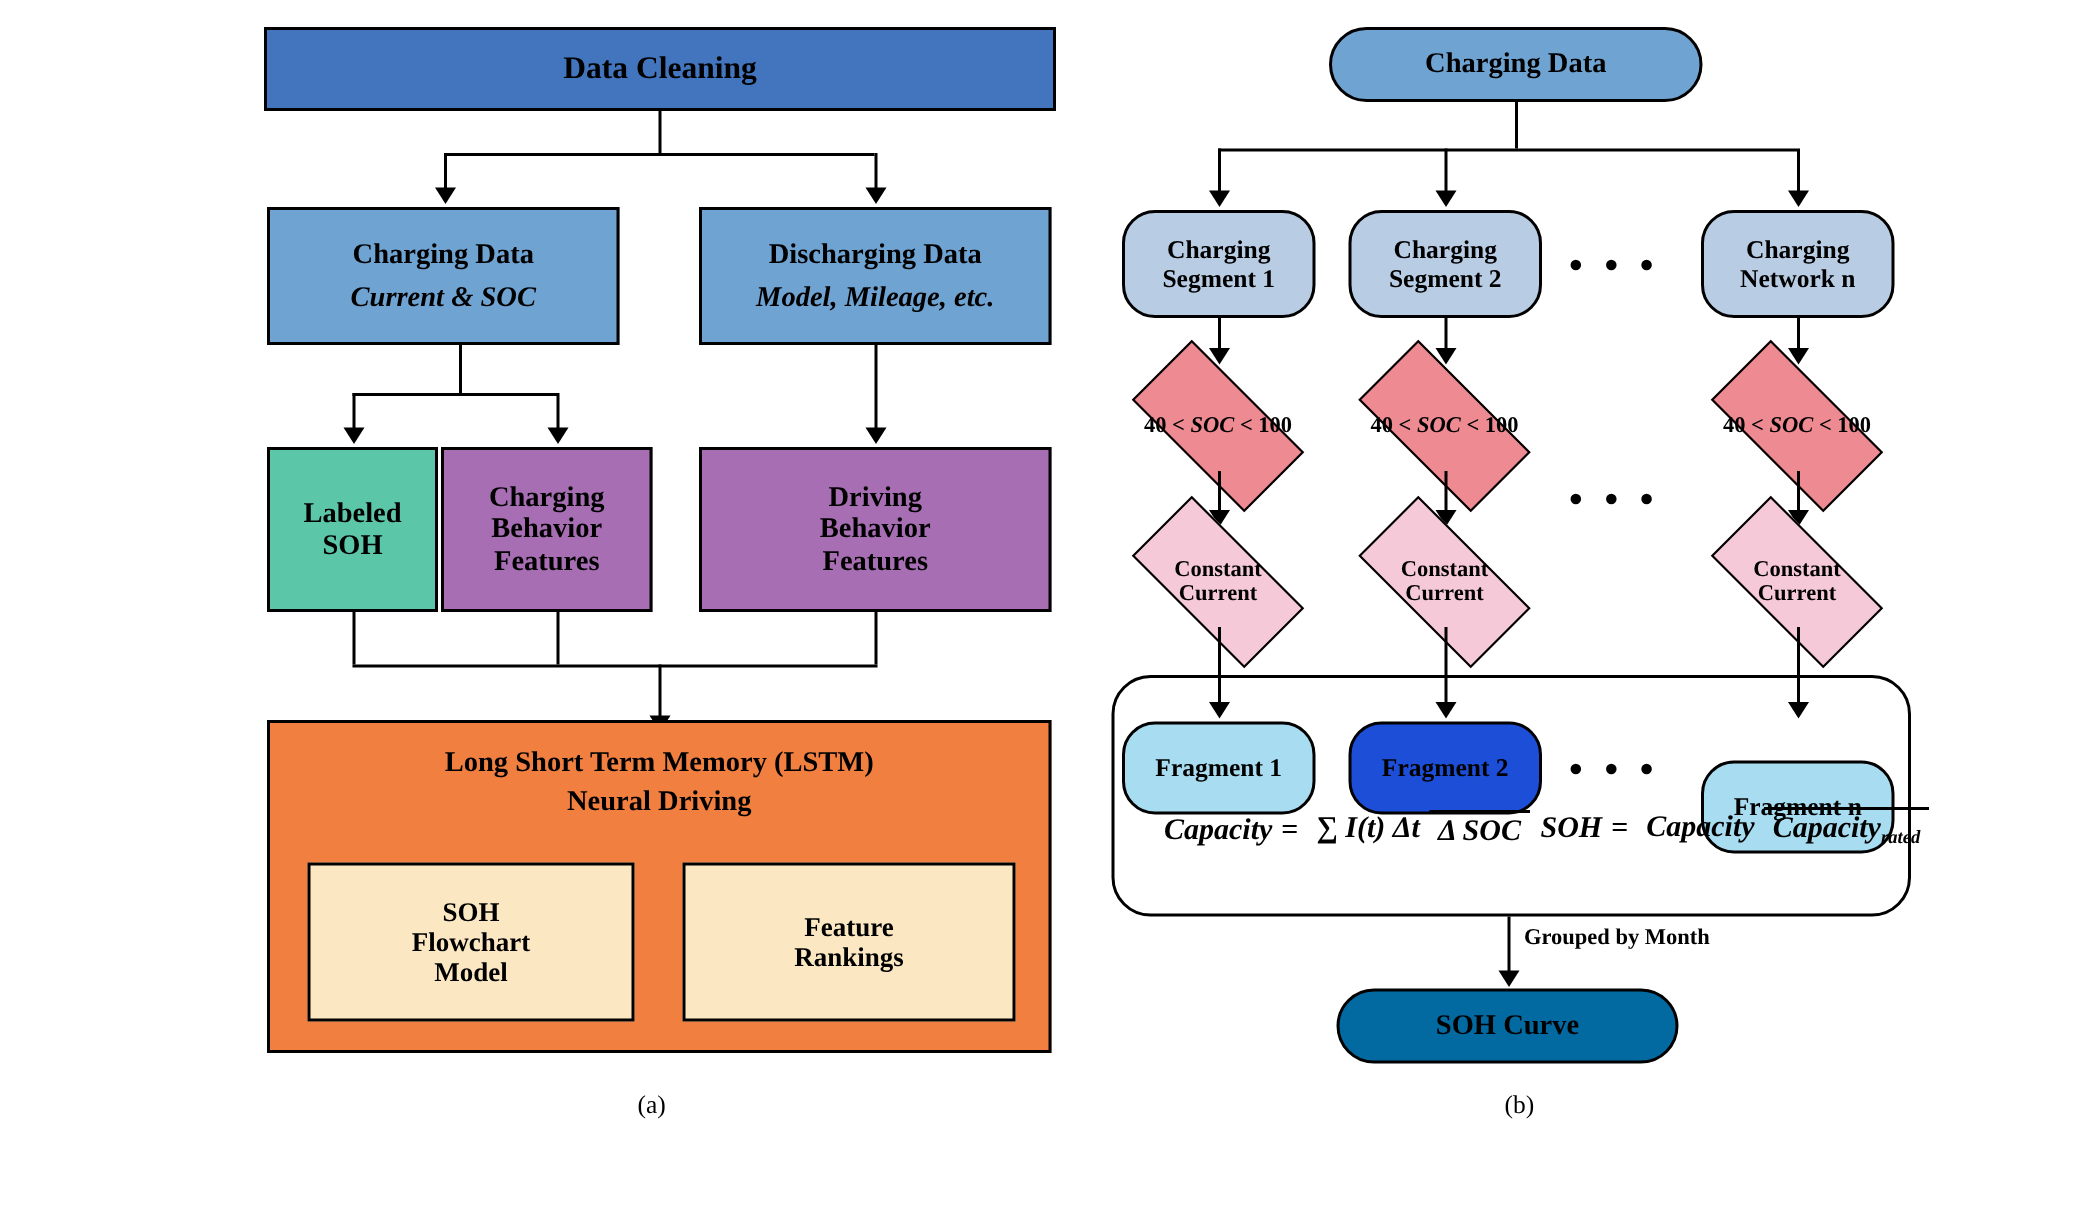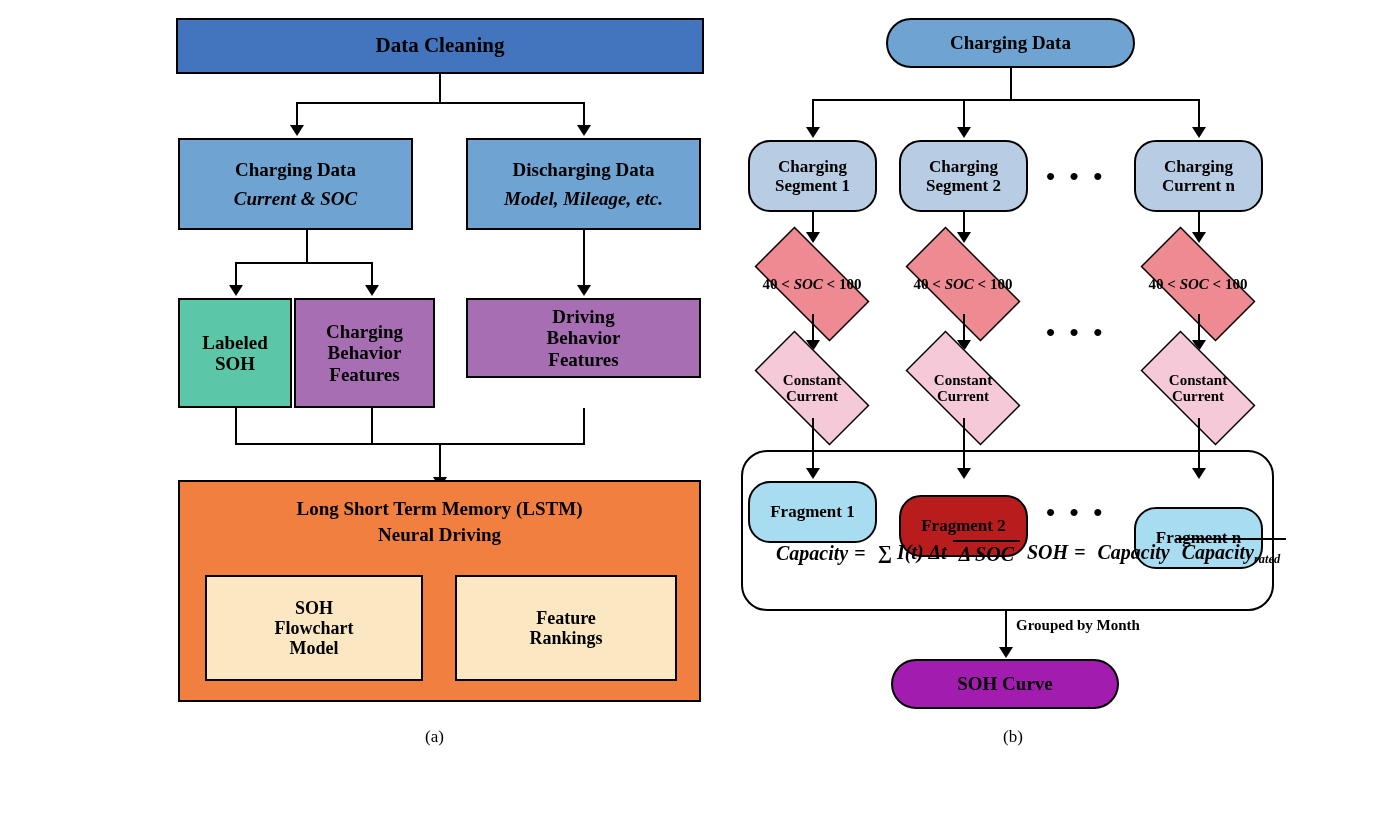--- a/index.html
+++ b/index.html
@@ -90,21 +90,21 @@
     <span class="ln">Labeled</span>
     <span class="ln">SOH</span>
   </div>
 
   <div class="node" style="left:294px;top:298px;width:141px;height:110px;background:#A86EB4;font-size:19px;">
     <span class="ln">Charging</span>
     <span class="ln">Behavior</span>
     <span class="ln">Features</span>
   </div>
 
-  <div class="node" style="left:466px;top:298px;width:235px;height:80px;background:#A86EB4;font-size:19px;">
+  <div class="node" style="left:466px;top:298px;width:235px;height:110px;background:#A86EB4;font-size:19px;">
     <span class="ln">Driving</span>
     <span class="ln">Behavior</span>
     <span class="ln">Features</span>
   </div>
 
   <div class="ln-v" style="left:235px;top:408px;height:35px;"></div>
   <div class="ln-v" style="left:371px;top:408px;height:35px;"></div>
   <div class="ln-v" style="left:583px;top:408px;height:35px;"></div>
   <div class="ln-h" style="left:235px;top:443px;width:350px;"></div>
   <div class="ln-v" style="left:439px;top:443px;height:36px;"></div>
@@ -149,21 +149,21 @@
 
   <div class="node round" style="left:899px;top:140px;width:129px;height:72px;background:#B8CCE4;font-size:17px;">
     <span class="ln">Charging</span>
     <span class="ln">Segment 2</span>
   </div>
 
   <div class="dots" style="left:1046px;top:162px;font-size:26px;">•  •  •</div>
 
   <div class="node round" style="left:1134px;top:140px;width:129px;height:72px;background:#B8CCE4;font-size:17px;">
     <span class="ln">Charging</span>
-    <span class="ln">Current n</span>
+    <span class="ln">Network n</span>
   </div>
 
   <div class="ln-v" style="left:812px;top:212px;height:24px;"></div>
   <div class="ln-v" style="left:963px;top:212px;height:24px;"></div>
   <div class="ln-v" style="left:1198px;top:212px;height:24px;"></div>
   <div class="arw" style="left:806px;top:232px;"></div>
   <div class="arw" style="left:957px;top:232px;"></div>
   <div class="arw" style="left:1192px;top:232px;"></div>
 
   <div class="dia" style="left:737px;top:244px;width:150px;height:80px;">
@@ -221,21 +221,21 @@
   <div class="ln-v" style="left:1198px;top:418px;height:53px;"></div>
   <div class="arw" style="left:806px;top:468px;"></div>
   <div class="arw" style="left:957px;top:468px;"></div>
   <div class="arw" style="left:1192px;top:468px;"></div>
 
   <div class="group-box" style="left:741px;top:450px;width:533px;height:161px;"></div>
 
   <div class="node round" style="left:748px;top:481px;width:129px;height:62px;background:#A8DCF0;font-size:17px;">
     <span class="ln">Fragment 1</span>
   </div>
-  <div class="node round" style="left:899px;top:495px;width:129px;height:62px;background:#b91c1c;font-size:17px;">
+  <div class="node round" style="left:899px;top:481px;width:129px;height:62px;background:#1d4ed8;font-size:17px;">
     <span class="ln">Fragment 2</span>
   </div>
   <div class="dots" style="left:1046px;top:498px;font-size:26px;">•  •  •</div>
   <div class="node round" style="left:1134px;top:507px;width:129px;height:62px;background:#A8DCF0;font-size:17px;">
     <span class="ln">Fragment n</span>
   </div>
 
   <div class="mathrow" style="left:776px;top:540px;font-size:20px;">
     <span>Capacity</span>
     <span style="margin:0 6px;font-style:normal;">=</span>
@@ -253,20 +253,20 @@
       <span class="den">
         <span>Capacity</span><span class="sub">rated</span>
       </span>
     </span>
   </div>
 
   <div class="ln-v" style="left:1005px;top:611px;height:40px;"></div>
   <div class="arw" style="left:999px;top:647px;"></div>
   <div class="plain" style="left:1016px;top:617px;font-size:15px;">Grouped by Month</div>
 
-  <div class="node round22" style="left:891px;top:659px;width:228px;height:50px;background:#a21caf;font-size:19px;">
+  <div class="node round22" style="left:891px;top:659px;width:228px;height:50px;background:#0369a1;font-size:19px;">
     <span class="ln">SOH Curve</span>
   </div>
 
   <div class="panel-label" style="left:1003px;top:727px;">(b)</div>
 
 
 </div>
 
 </body></html>

